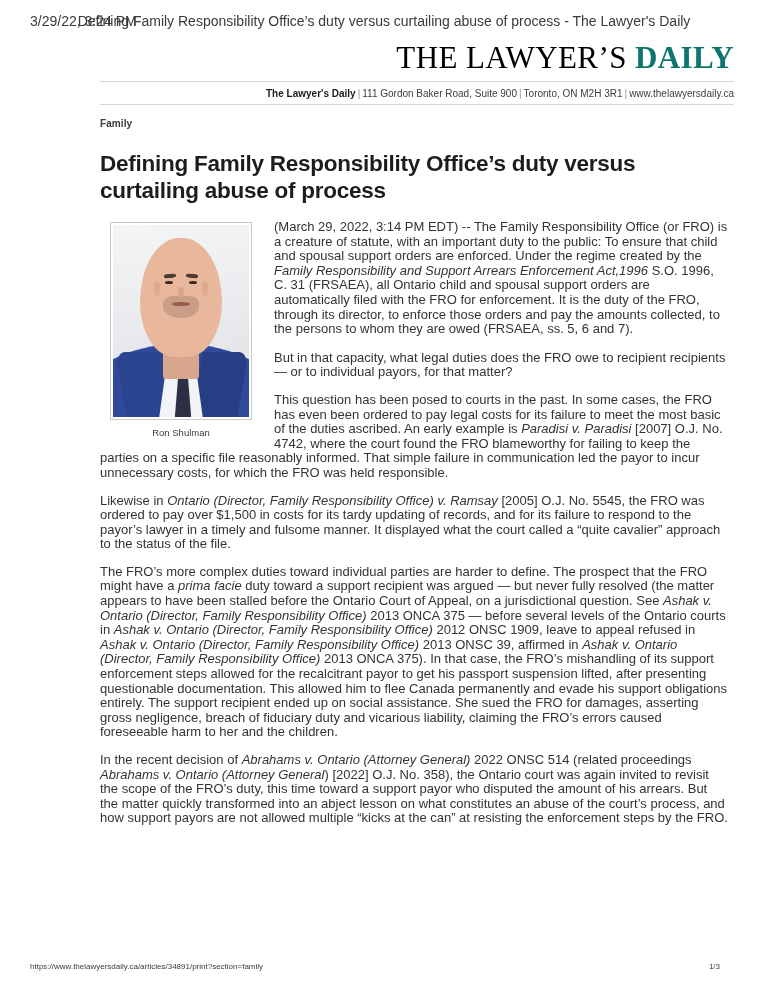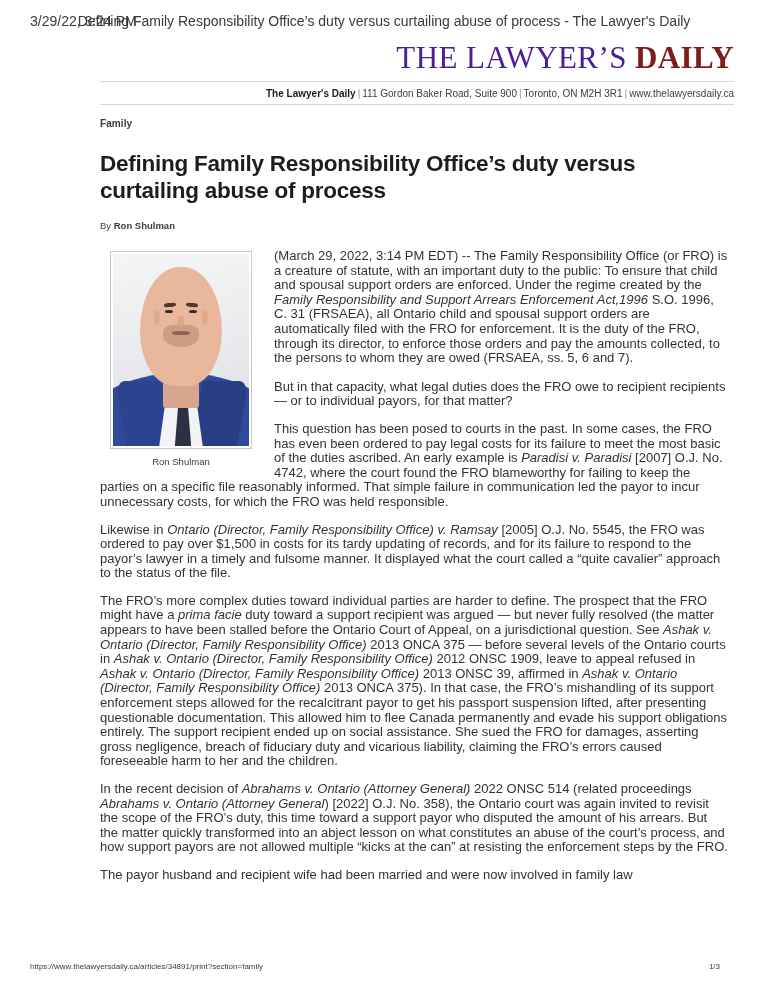--- a/index.html
+++ b/index.html
@@ -40,22 +40,22 @@
     text-align: right;
     height: 36px;
   }
   .logo {
     font-family: "Liberation Serif", serif;
     font-size: 31px;
     letter-spacing: 0.4px;
     line-height: 36px;
     white-space: nowrap;
   }
-  .logo .lg-a { color: #4c1d95; }
-  .logo .lg-b { color: #7f1d1d; font-weight: bold; }
+  .logo .lg-a { color: #000000; }
+  .logo .lg-b { color: #0f766e; font-weight: bold; }
 
   .rule {
     position: absolute;
     left: 100px; right: 34px;
     height: 1px;
     background: #d6d6d6;
   }
   .rule-top { top: 81px; }
   .rule-bot { top: 104px; }
 
@@ -279,24 +279,20 @@
 </div>
 
 <div class="rule rule-bot"></div>
 
 <div class="article">
 
   <div class="kicker">Family</div>
 
   <h1 class="headline">Defining Family Responsibility Office’s duty versus curtailing abuse of process</h1>
 
-  <div class="byline">
-    <span class="by-word">By</span>
-    <span class="by-name">Ron Shulman</span>
-  </div>
 
   <figure class="author-figure">
     <div class="photo-frame">
       <div class="photo" aria-label="Ron Shulman headshot portrait">
         <div class="bg"></div>
         <div class="suit"></div>
         <div class="suit-l"></div>
         <div class="suit-r"></div>
         <div class="shirt"></div>
         <div class="tie"></div>
@@ -323,20 +319,19 @@
   <p class="body">But in that capacity, what legal duties does the FRO owe to recipient recipients — or to individual payors, for that matter?</p>
 
   <p class="body"><span>This question has been posed to courts in the past. In some cases, the FRO has even been ordered to pay legal costs for its failure to meet the most basic of the duties ascribed. An early example is </span><i>Paradisi v. Paradisi</i><span> [2007] O.J. No. 4742, where the court found the FRO blameworthy for failing to keep the parties on a specific file reasonably informed. That simple failure in communication led the payor to incur unnecessary costs, for which the FRO was held responsible.</span></p>
 
   <p class="body"><span>Likewise in </span><i>Ontario (Director, Family Responsibility Office) v. Ramsay</i><span> [2005] O.J. No. 5545, the FRO was ordered to pay over $1,500 in costs for its tardy updating of records, and for its failure to respond to the payor’s lawyer in a timely and fulsome manner. It displayed what the court called a “quite cavalier” approach to the status of the file.</span></p>
 
   <p class="body"><span>The FRO’s more complex duties toward individual parties are harder to define. The prospect that the FRO might have a </span><i>prima facie</i><span> duty toward a support recipient was argued — but never fully resolved (the matter appears to have been stalled before the Ontario Court of Appeal, on a jurisdictional question. See </span><i>Ashak v. Ontario (Director, Family Responsibility Office)</i><span> 2013 ONCA 375 — before several levels of the Ontario courts in </span><i>Ashak v. Ontario (Director, Family Responsibility Office)</i><span> 2012 ONSC 1909, leave to appeal refused in </span><i>Ashak v. Ontario (Director, Family Responsibility Office)</i><span> 2013 ONSC 39, affirmed in </span><i>Ashak v. Ontario (Director, Family Responsibility Office)</i><span> 2013 ONCA 375). In that case, the FRO’s mishandling of its support enforcement steps allowed for the recalcitrant payor to get his passport suspension lifted, after presenting questionable documentation. This allowed him to flee Canada permanently and evade his support obligations entirely. The support recipient ended up on social assistance. She sued the FRO for damages, asserting gross negligence, breach of fiduciary duty and vicarious liability, claiming the FRO’s errors caused foreseeable harm to her and the children.</span></p>
 
   <p class="body"><span>In the recent decision of </span><i>Abrahams v. Ontario (Attorney General)</i><span> 2022 ONSC 514 (related proceedings </span><i>Abrahams v. Ontario (Attorney General</i><span>) [2022] O.J. No. 358), the Ontario court was again invited to revisit the scope of the FRO’s duty, this time toward a support payor who disputed the amount of his arrears. But the matter quickly transformed into an abject lesson on what constitutes an abuse of the court’s process, and how support payors are not allowed multiple “kicks at the can” at resisting the enforcement steps by the FRO.</span></p>
 
-  <p class="body">The payor husband and recipient wife had been married and were now involved in family law</p>
 
 </div>
 
 <div class="print-footer">
   <span class="pf-url">https://www.thelawyersdaily.ca/articles/34891/print?section=family</span>
   <span class="pf-page">1/3</span>
 </div>
 
 </body></html>

